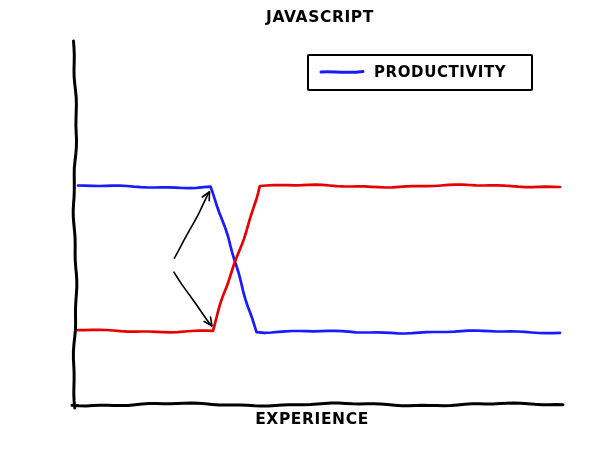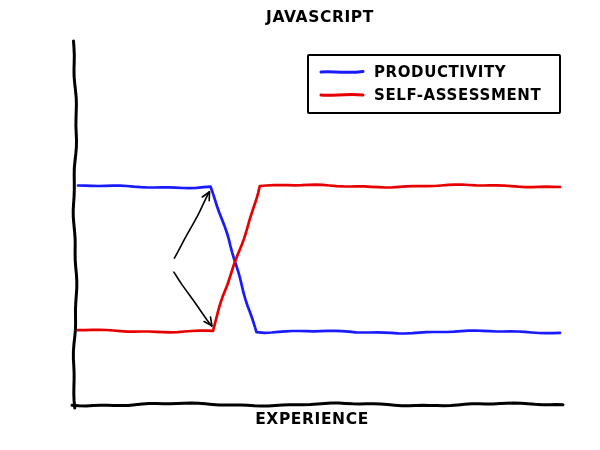--- a/index.html
+++ b/index.html
@@ -6,23 +6,23 @@
   .stage{
     position:relative;width:600px;height:450px;background:#ffffff;overflow:hidden;
     font-family:"DejaVu Sans","Liberation Sans",sans-serif;color:#000;
   }
   .stage svg.plot{position:absolute;left:0;top:0;}
   .txt{position:absolute;white-space:nowrap;letter-spacing:0.6px;font-size:15.5px;font-weight:600;}
   .chart-title{left:312px;top:8px;transform:translateX(-50%);margin-left:8px;}
   .x-label{left:312px;top:410px;transform:translateX(-50%);text-align:center;}
   .annotation{left:96px;top:255px;}
   .legend{
-    position:absolute;left:307px;top:54px;width:254px;box-sizing:border-box;
+    position:absolute;left:307px;top:54px;width:226px;box-sizing:border-box;
     border:2.5px solid #000;background:#fff;border-radius:2px;
-    padding:7px 12px 8px 10px;display:flex;flex-direction:column;gap:5px;
+    padding:7px 12px 8px 10px;display:flex;flex-direction:column;gap:18px;
   }
   .legend-row{display:flex;align-items:center;gap:9px;}
   .legend-row .label{font-size:15px;font-weight:600;letter-spacing:0.6px;}
   .swatch{flex:0 0 auto;display:block;}
 </style>
 </head>
 <body>
 
 <div class="stage">
 
@@ -39,24 +39,18 @@
 
   <div class="txt chart-title">JAVASCRIPT</div>
 
   <div class="legend">
     <div class="legend-row">
       <svg class="swatch" width="46" height="12" viewBox="0 0 46 12">
         <path d="M2 6 C 12 4.5, 24 8, 44 5.5" fill="none" stroke-width="3" stroke-linecap="round" stroke="#1a1aff"></path>
       </svg>
       <span class="label">PRODUCTIVITY</span>
     </div>
-    <div class="legend-row">
-      <svg class="swatch" width="46" height="12" viewBox="0 0 46 12">
-        <path d="M2 6 C 14 7.5, 26 4, 44 6" fill="none" stroke-width="3" stroke-linecap="round" stroke="#e60000"></path>
-      </svg>
-      <span class="label">SELF-ASSESSMENT</span>
-    </div>
   </div>
 
 
   <div class="txt x-label">EXPERIENCE</div>
 
 </div>
 
 </body></html>

